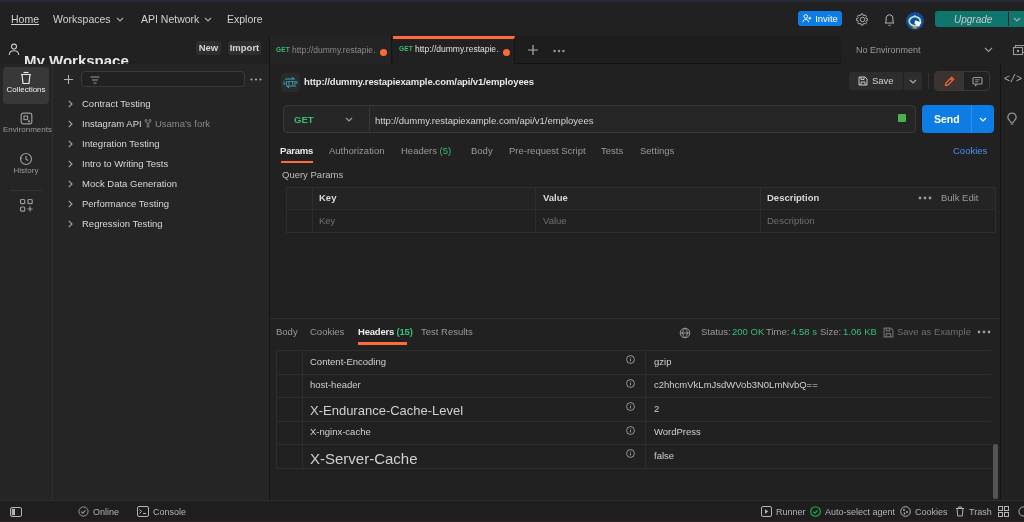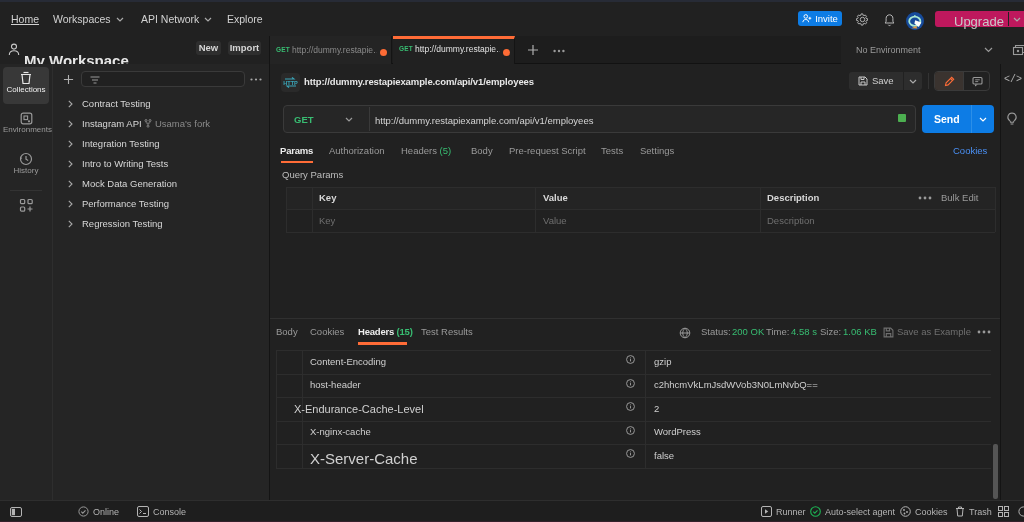--- a/index.html
+++ b/index.html
@@ -9,21 +9,21 @@
 .abs { position:absolute; }
 svg { display:block; }
 
 
 .topstrip { left:0; top:0; width:1024px; height:2px; background:#272b36; }
 .header { left:0; top:2px; width:1024px; height:34px; background:#212121; }
 .nav { position:absolute; top:0; height:34px; display:flex; align-items:center; color:#d2d2d2; font-size:10.5px; }
 .chev { margin-left:5px; }
 .searchbox { left:471px; top:5px; width:131px; height:22px; background:#2a2a2a; border:1px solid #363636; border-radius:4px; display:flex; align-items:center; justify-content:center; color:#8f8f8f; font-size:10px; }
 .invite { left:798px; top:9px; width:44px; height:15px; background:#0d7ce5; border-radius:3px; display:flex; align-items:center; justify-content:center; color:#fff; font-size:9.5px; gap:3px; }
-.upgrade { left:935px; top:9px; width:89px; height:16px; background:#be185d; border-radius:3px 0 0 3px; color:#c9c9c9; font-size:13px; }
+.upgrade { left:935px; top:9px; width:89px; height:16px; background:#0f766e; border-radius:3px 0 0 3px; color:#c9c9c9; font-size:10px;font-style:italic; }
 .upgrade .txt { position:absolute; left:19px; top:3px; }
 .upgrade .sep { position:absolute; left:73px; top:1px; width:1px; height:14px; background:#212121; }
 
 
 .row2 { left:0; top:36px; width:1024px; height:28px; background:#1d1d1d; border-bottom:1px solid #121212; }
 .ws-name { position:absolute; left:24px; top:16px; color:#e6e6e6; font-size:15px; font-weight:bold; }
 .btn-sm { position:absolute; top:4.5px; height:14px; background:#2e2e2e; border-radius:3px; color:#d6d6d6; font-size:9.5px; display:flex; align-items:center; justify-content:center; font-weight:bold; }
 .tab { position:absolute; top:0; height:28px; font-size:10px; }
 .tab .get { position:absolute; left:6px; top:10px; color:#38bd72; font-size:6.5px; font-weight:bold; letter-spacing:0.2px; }
 .tab .url { position:absolute; left:22px; top:9px; font-size:8.5px; width:85px; overflow:hidden; white-space:nowrap; }
@@ -387,21 +387,21 @@
   <div class="tbl-line-h" style="left:276px;top:444px;width:715px;"></div>
   <div class="tbl-line-h" style="left:276px;top:467.5px;width:715px;"></div>
   <div class="tbl-line-v" style="left:276px;top:350px;height:117.5px;"></div>
   <div class="tbl-line-v" style="left:302px;top:350px;height:117.5px;"></div>
   <div class="tbl-line-v" style="left:645px;top:350px;height:117.5px;"></div>
 
   <div class="cell" style="left:310px;top:356px;color:#d0d0d0;font-size:9.5px;">Content-Encoding</div>
   <div class="cell" style="left:654px;top:356px;color:#d0d0d0;font-size:9.5px;">gzip</div>
   <div class="cell" style="left:310px;top:379px;color:#d0d0d0;font-size:9.5px;">host-header</div>
   <div class="cell" style="left:654px;top:379px;color:#d0d0d0;font-size:9.5px;">c2hhcmVkLmJsdWVob3N0LmNvbQ==</div>
-  <div class="cell" style="left:294px;top:403px;color:#d0d0d0;font-size:11px;">X-Endurance-Cache-Level</div>
+  <div class="cell" style="left:310px;top:403px;color:#d0d0d0;font-size:13px;">X-Endurance-Cache-Level</div>
   <div class="cell" style="left:654px;top:403px;color:#d0d0d0;font-size:9.5px;">2</div>
   <div class="cell" style="left:310px;top:426px;color:#d0d0d0;font-size:9.5px;">X-nginx-cache</div>
   <div class="cell" style="left:654px;top:426px;color:#d0d0d0;font-size:9.5px;">WordPress</div>
   <div class="cell" style="left:310px;top:450px;color:#d0d0d0;font-size:15px;">X-Server-Cache</div>
   <div class="cell" style="left:654px;top:450px;color:#d0d0d0;font-size:9.5px;">false</div>
 
   <svg class="abs" style="left:626px;top:355px;" width="9" height="9" viewBox="0 0 11 11">
       <circle cx="5.5" cy="5.5" r="4.8" stroke="#9a9a9a" fill="none" stroke-width="1.2"></circle>
       <path d="M5.5 5v2.8M5.5 3v1.1" stroke="#9a9a9a" stroke-width="1.2"></path>
     </svg>

